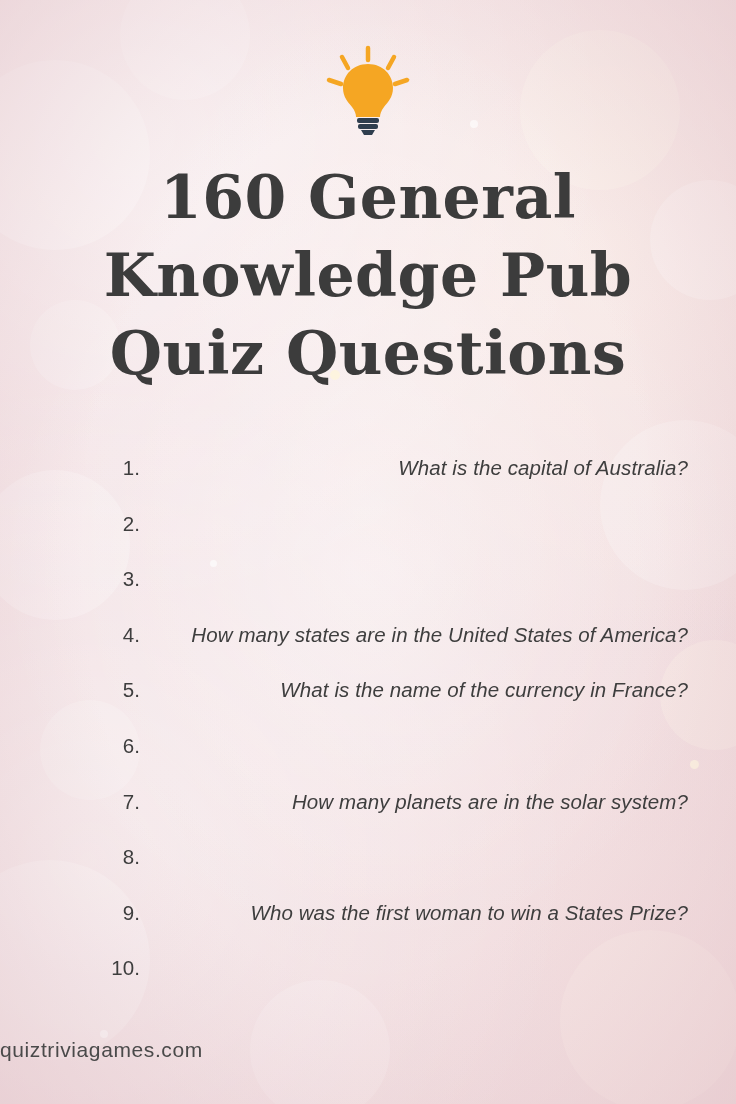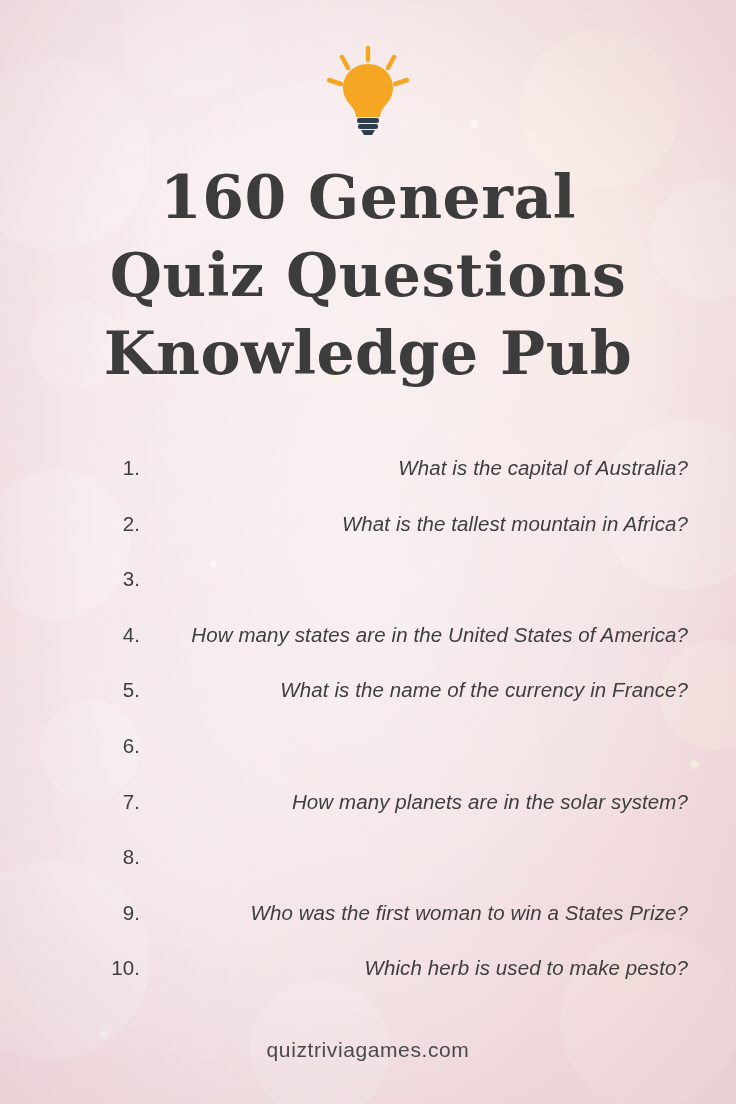--- a/index.html
+++ b/index.html
@@ -106,21 +106,20 @@
     flex: 1 1 auto;
     text-align: right;
     font-style: italic;
   }
 
   .footer {
     position: absolute;
     bottom: 42px;
     left: 0;
     right: 0;
-    text-align: center;
     font-size: 21px;
     letter-spacing: 0.6px;
     color: #4a4a4a;
   }
 </style>
 </head>
 <body>
 
 <div class="poster">
 
@@ -162,32 +161,31 @@
         <path d="M52 20 C37 20 27 31 27 44 C27 53 32 58 36 63 C39 67 40 70 40 73 L64 73 C64 70 65 67 68 63 C72 58 77 53 77 44 C77 31 67 20 52 20 Z" fill="#f5a623"></path>
 
         <rect x="41" y="74" width="22" height="5" rx="2" fill="#2f3e4e"></rect>
         <rect x="42" y="80" width="20" height="5" rx="2" fill="#2f3e4e"></rect>
         <path d="M45 86 L59 86 L56 91 L48 91 Z" fill="#2f3e4e"></path>
       </svg>
     </div>
 
     <h1 class="title">
       <span class="line">160 General</span>
+      <span class="line">Knowledge Pub</span>
       <span class="line">Quiz Questions</span>
-      <span class="line">Knowledge Pub</span>
     </h1>
 
     <ul class="questions">
       <li class="q-item">
         <span class="q-num">1.</span>
         <span class="q-text">What is the capital of Australia?</span>
       </li>
       <li class="q-item">
         <span class="q-num">2.</span>
-        <span class="q-text">What is the tallest mountain in Africa?</span>
       </li>
       <li class="q-item">
         <span class="q-num">3.</span>
       </li>
       <li class="q-item">
         <span class="q-num">4.</span>
         <span class="q-text">How many states are in the United States of America?</span>
       </li>
       <li class="q-item">
         <span class="q-num">5.</span>
@@ -202,20 +200,19 @@
       </li>
       <li class="q-item">
         <span class="q-num">8.</span>
       </li>
       <li class="q-item">
         <span class="q-num">9.</span>
         <span class="q-text">Who was the first woman to win a States Prize?</span>
       </li>
       <li class="q-item">
         <span class="q-num">10.</span>
-        <span class="q-text">Which herb is used to make pesto?</span>
       </li>
     </ul>
 
     <div class="footer">quiztriviagames.com</div>
 
   </div>
 </div>
 
 </body></html>

